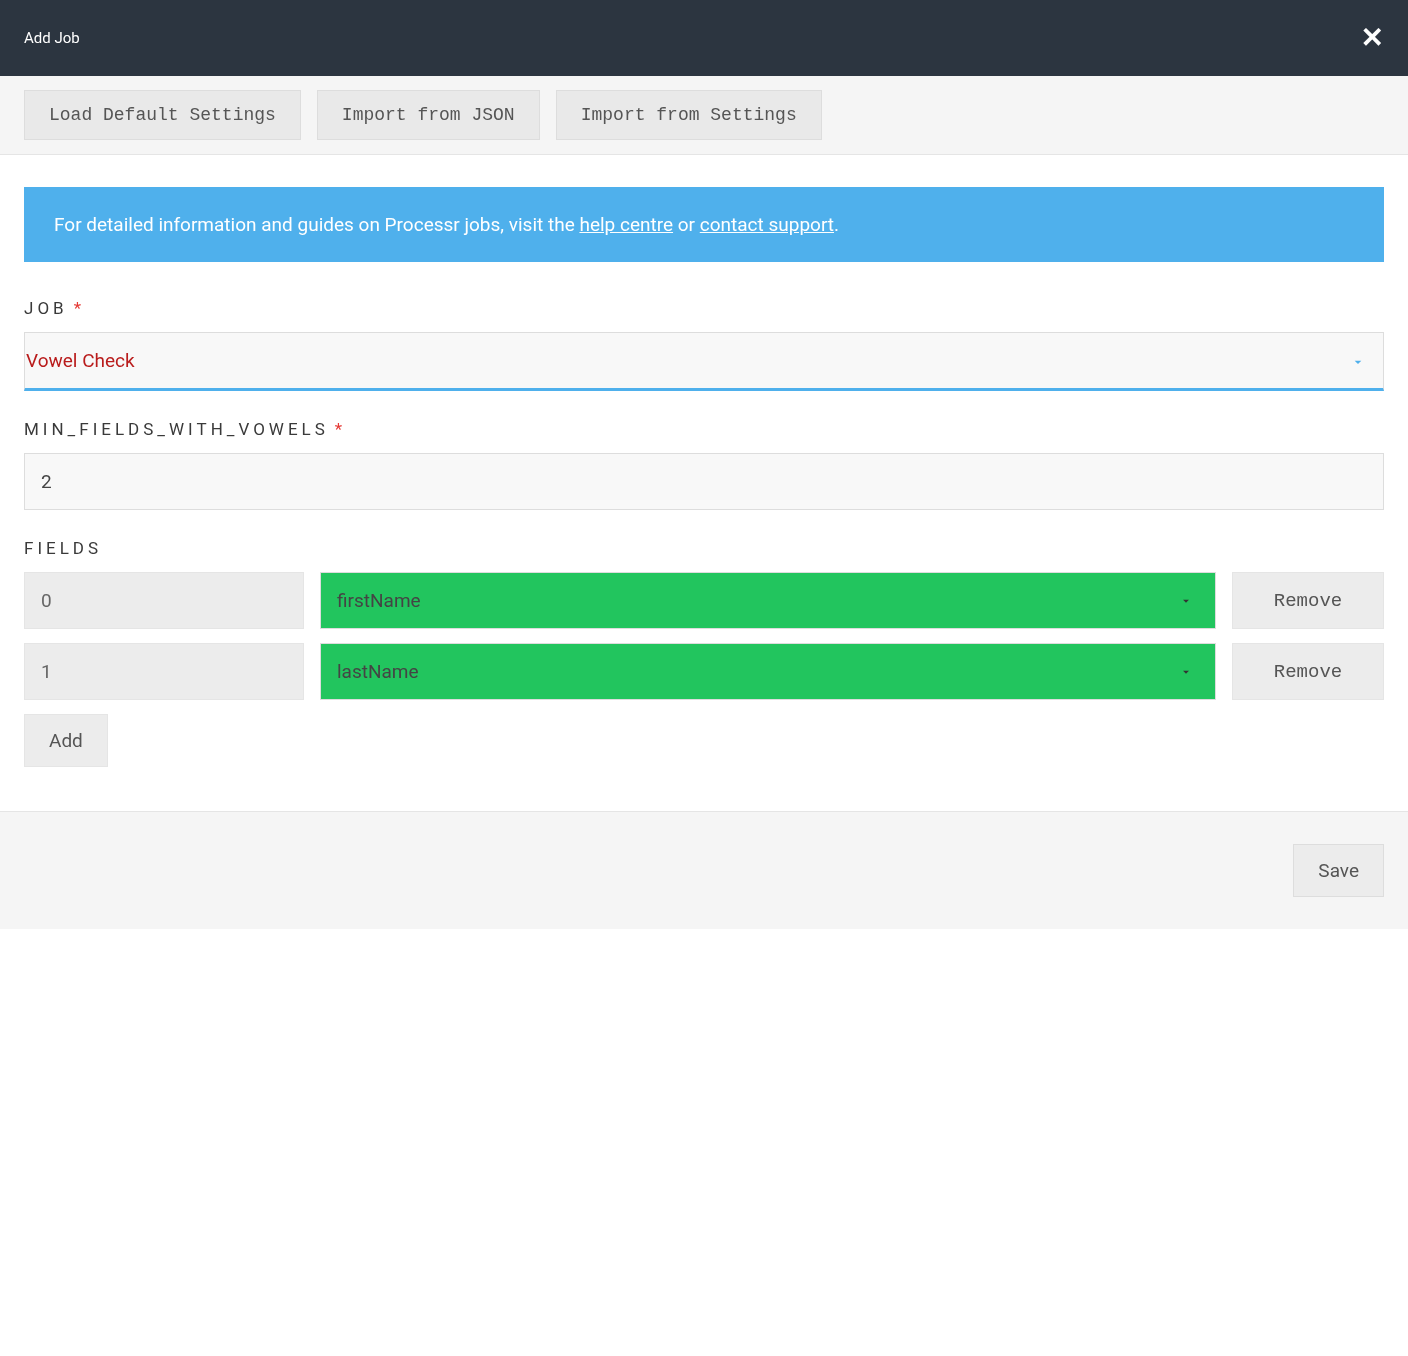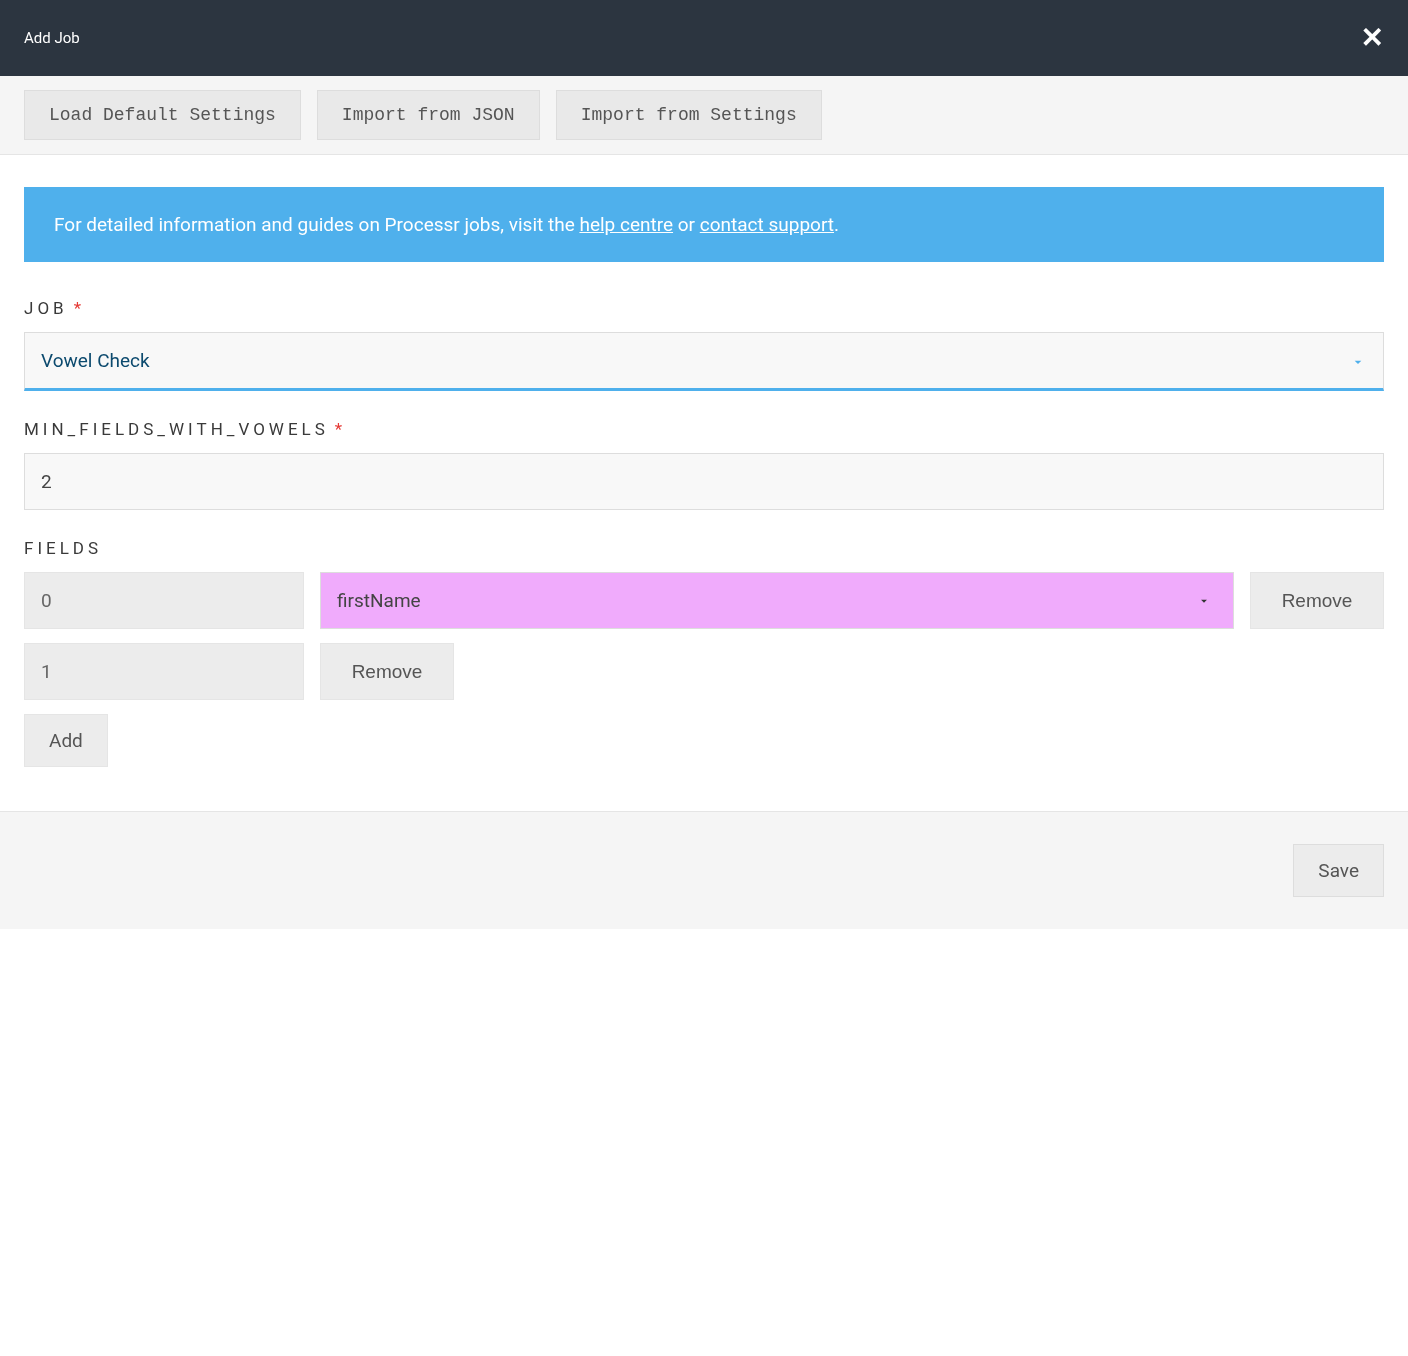--- a/index.html
+++ b/index.html
@@ -77,23 +77,23 @@
       margin-left: 6px;
     }
     .select-wrapper {
       position: relative;
     }
     .select-input {
       width: 100%;
       border: 1px solid #ddd;
       border-bottom: 3px solid #4fb0ec;
       background: #f8f8f8;
-      padding: 16px 16px;
-      font-size: 19px;
-      color: #0c4a6e;
+      padding: 16px 1px;
+      font-size: 19px;
+      color: #b91c1c;
       font-family: inherit;
       appearance: none;
       cursor: pointer;
     }
     .chevron-down-blue {
       position: absolute;
       right: 18px;
       top: 50%;
       transform: translateY(-50%);
       pointer-events: none;
@@ -129,21 +129,21 @@
       border: 1px solid #e5e5e5;
       background: #ececec;
       padding: 16px 16px;
       font-size: 19px;
       color: #666;
     }
     .field-select-wrapper {
       flex: 1;
       position: relative;
       border: 1px solid #ddd;
-      background: #f0abfc;
+      background: #22c55e;
     }
     .field-select {
       width: 100%;
       border: none;
       background: transparent;
       padding: 16px 16px;
       font-size: 19px;
       color: #444;
       font-family: inherit;
       appearance: none;
@@ -151,27 +151,27 @@
     }
     .chevron-down-dark {
       position: absolute;
       right: 22px;
       top: 50%;
       transform: translateY(-50%);
       pointer-events: none;
       color: #333;
     }
     .remove-btn {
-      width: 134px;
+      width: 152px;
       border: 1px solid #e5e5e5;
       background: #ececec;
       font-size: 19px;
       color: #555;
       cursor: pointer;
-      font-family: Liberation Sans, sans-serif;
+      font-family: Liberation Mono, monospace;
     }
     .add-btn {
       border: 1px solid #e5e5e5;
       background: #ececec;
       padding: 14px 24px;
       font-size: 19px;
       color: #555;
       cursor: pointer;
       font-family: inherit;
     }
@@ -253,20 +253,30 @@
           <svg width="14" height="14" viewBox="0 0 24 24" fill="currentColor">
               <path d="M7 10l5 5 5-5z"></path>
             </svg>
         </span>
       </div>
       <button class="remove-btn">Remove</button>
     </div>
 
     <div class="field-row">
       <div class="field-index">1</div>
+      <div class="field-select-wrapper">
+        <select class="field-select">
+          <option>lastName</option>
+        </select>
+        <span class="chevron-down-dark">
+          <svg width="14" height="14" viewBox="0 0 24 24" fill="currentColor">
+              <path d="M7 10l5 5 5-5z"></path>
+            </svg>
+        </span>
+      </div>
       <button class="remove-btn">Remove</button>
     </div>
 
     <button class="add-btn">Add</button>
   </div>
 
 </div>
 
 <div class="footer">
   <button class="save-btn">Save</button>

